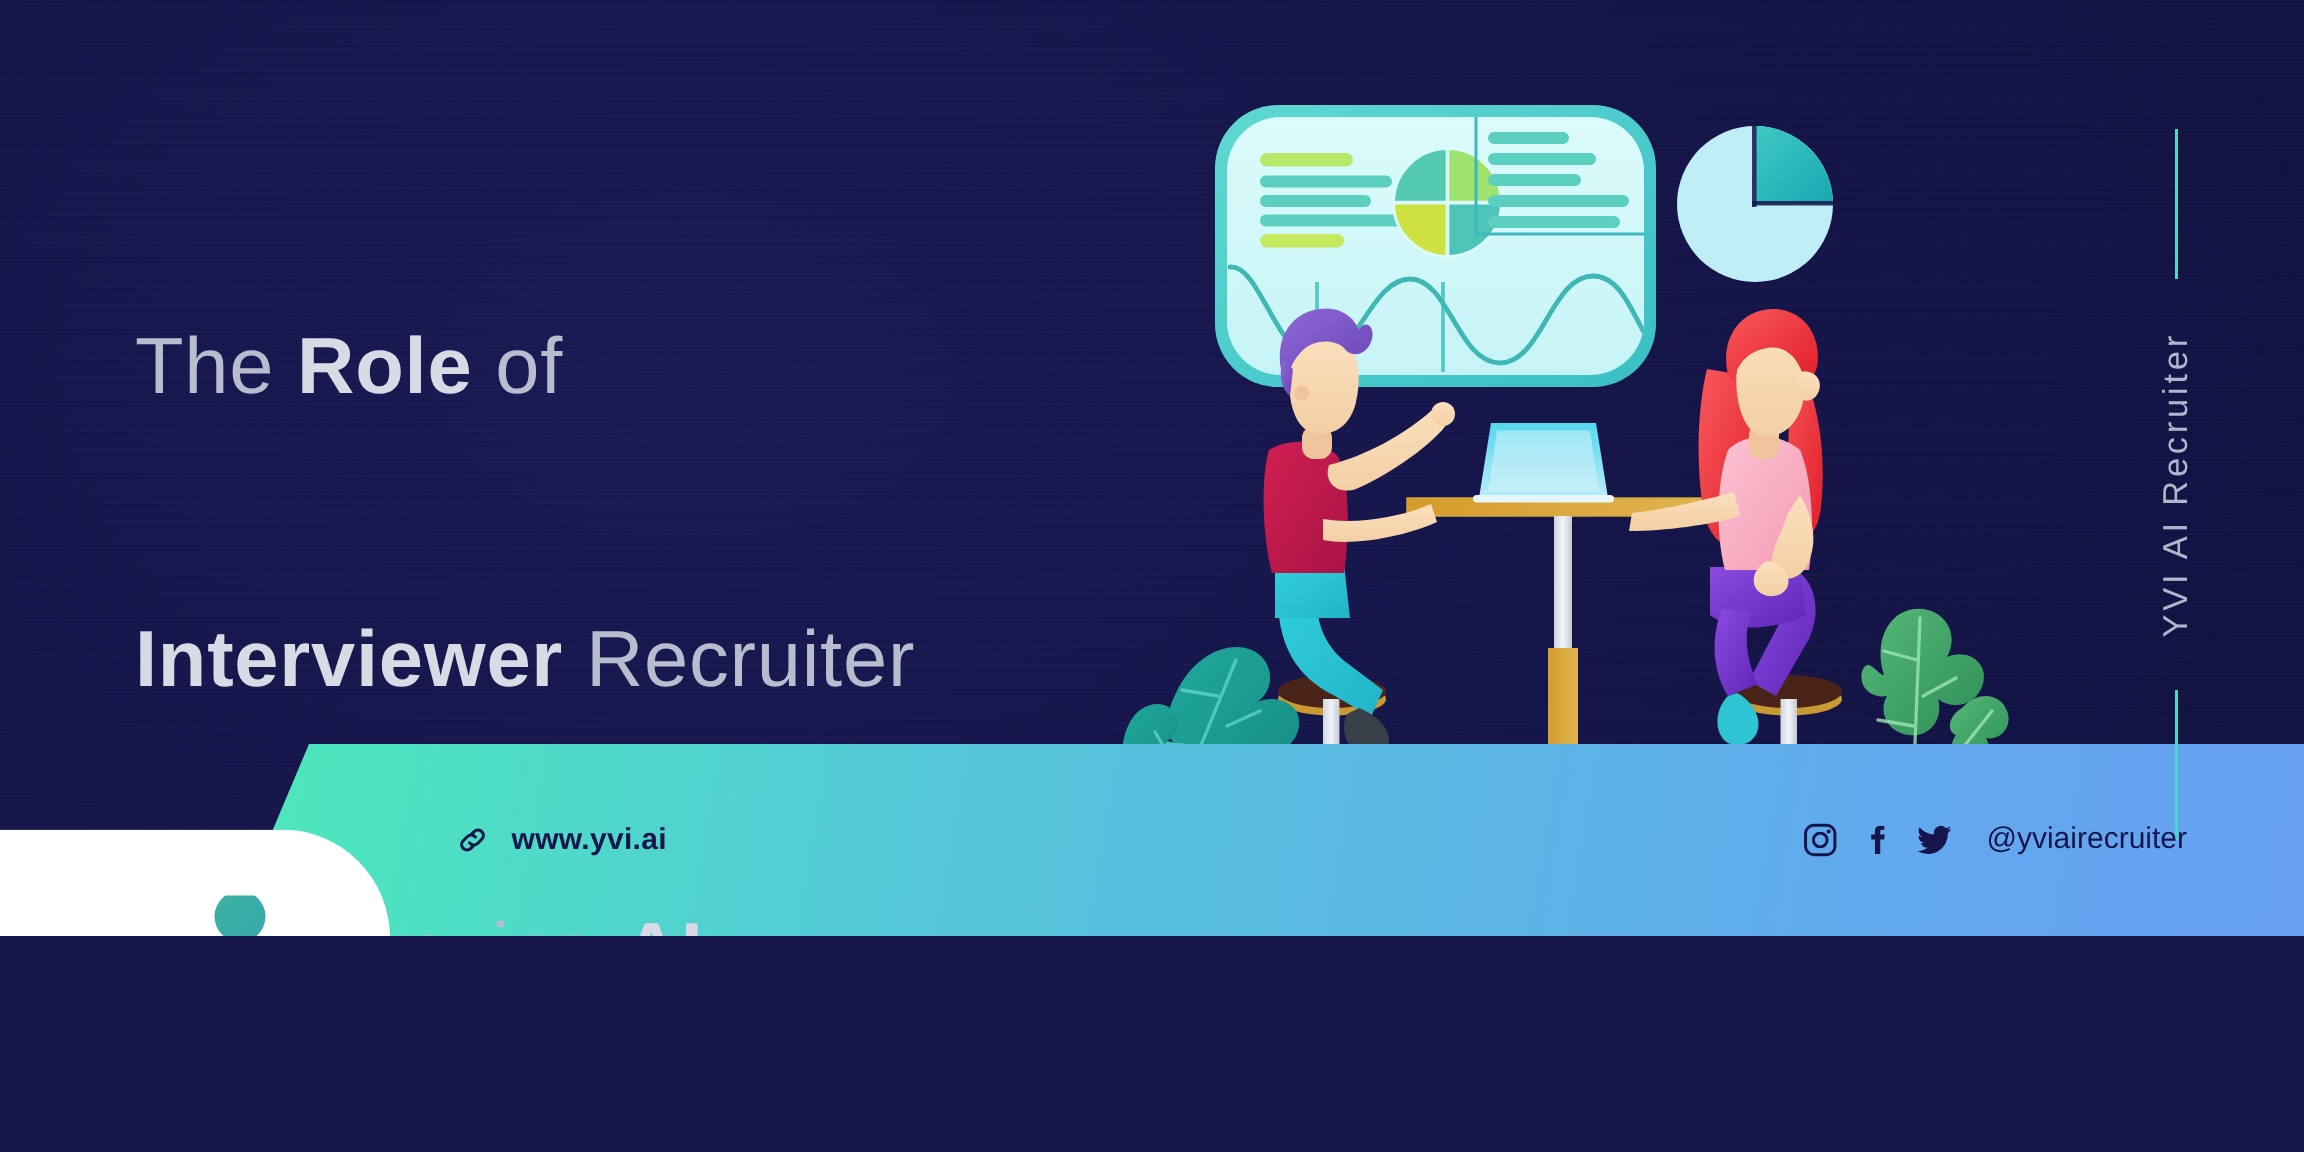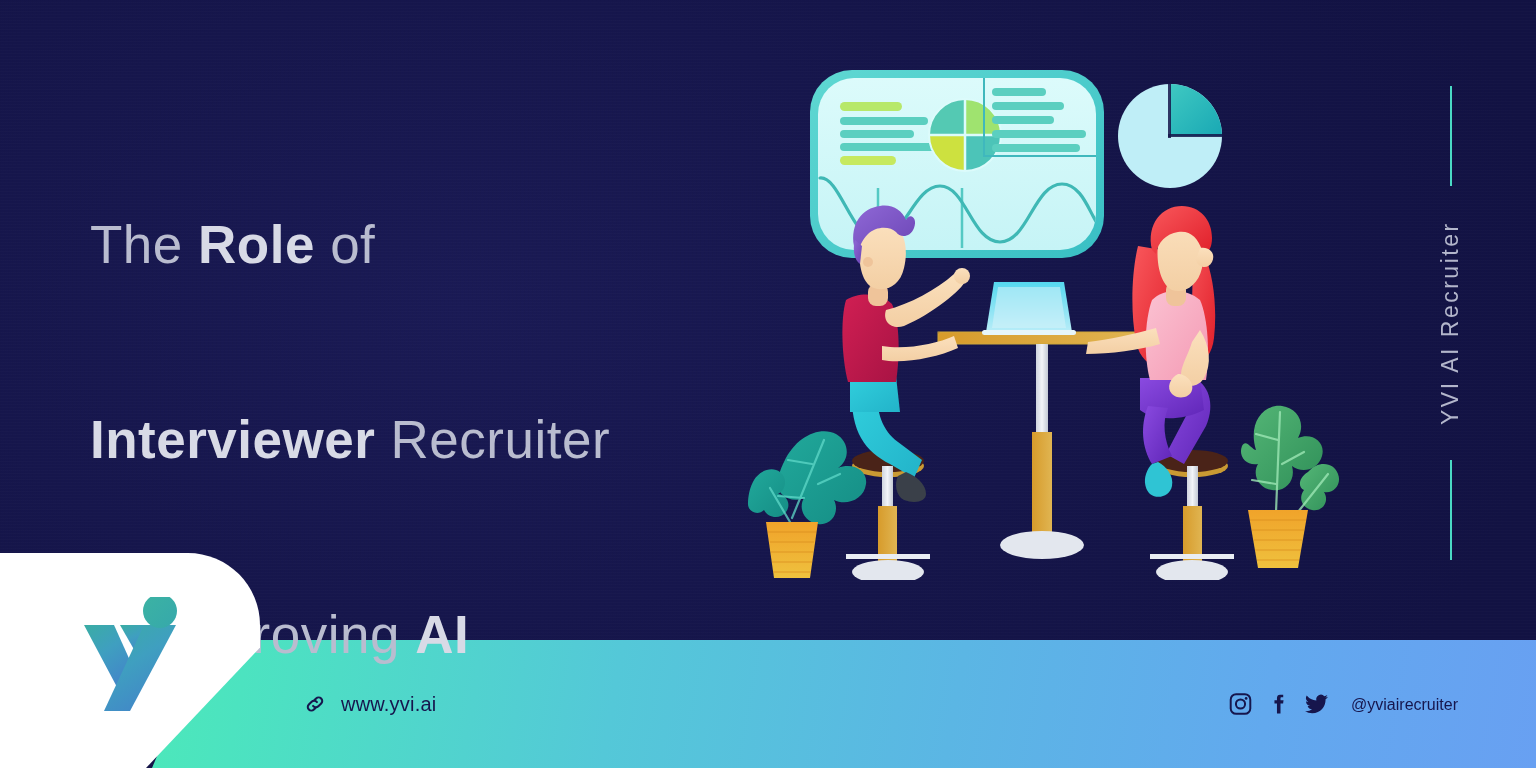--- a/index.html
+++ b/index.html
@@ -4,21 +4,21 @@
 <title>YVI AI Recruiter Banner</title>
 <style>
   * { margin:0; padding:0; box-sizing:border-box; }
   html,body { width:1536px; height:768px; overflow:hidden; }
   body {
     font-family:"Liberation Sans", sans-serif;
     background:#15154a;
   }
   #banner {
     position:relative;
-    width:1536px; height:768px;
+    width:1536px; height:624px;
     background:
       radial-gradient(ellipse 1100px 700px at 30% 40%, #1a1a55 0%, #15154a 55%, #121243 100%);
     overflow:hidden;
   }
   
   #banner::before{
     content:""; position:absolute; inset:0;
     background-image:
       repeating-linear-gradient(0deg, rgba(255,255,255,.012) 0 1px, transparent 1px 3px),
       repeating-linear-gradient(90deg, rgba(0,0,0,.02) 0 1px, transparent 1px 4px);
@@ -83,28 +83,28 @@
   .footer-inner{
     position:absolute; left:0; bottom:0; z-index:8;
     width:1536px; height:128px;
     display:flex; align-items:center;
   }
   .url-block{
     position:absolute; left:302px; top:50%; transform:translateY(-50%);
     display:flex; align-items:center; gap:13px;
   }
   .url-text{
-    color:#16164d; font-size:20px; font-weight:400; letter-spacing:.2px;
+    color:#16164d; font-size:20px; font-weight:700; letter-spacing:.2px;
   }
   .social-block{
     position:absolute; right:78px; top:50%; transform:translateY(-50%);
     display:flex; align-items:center; gap:17px;
   }
   .handle-text{
-    color:#16164d; font-size:16px; font-weight:400; margin-left:4px;
+    color:#16164d; font-size:20px; font-weight:400; margin-left:4px;
   }
   .sicon{ display:block; }
 
   
   .illus{
     position:absolute; left:700px; top:60px; z-index:4;
     width:680px; height:520px;
   }
 </style>
 </head>

